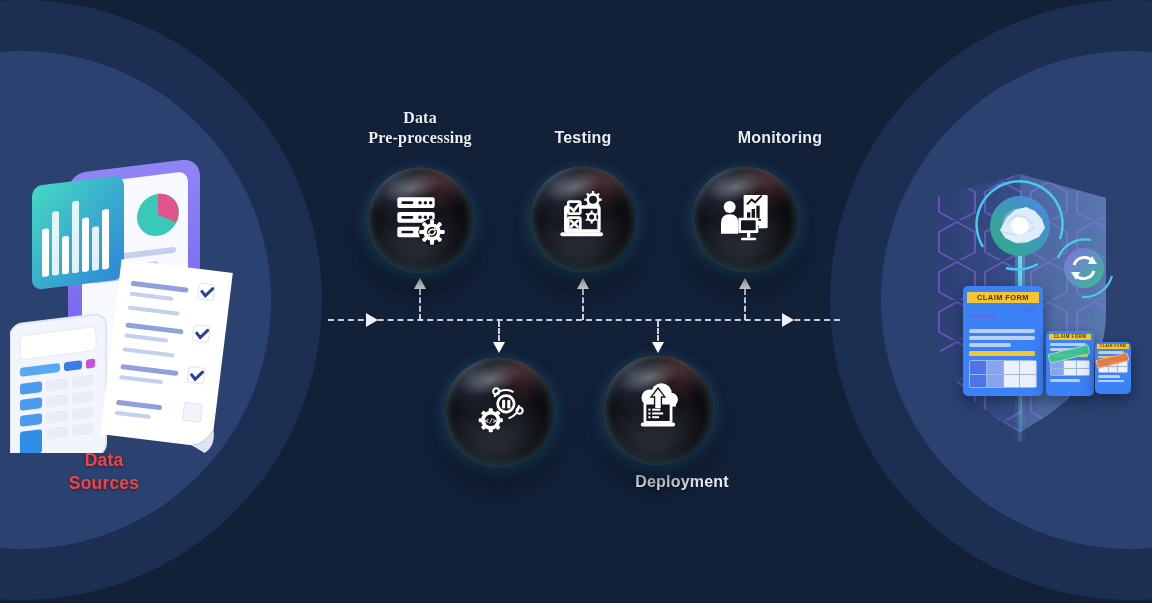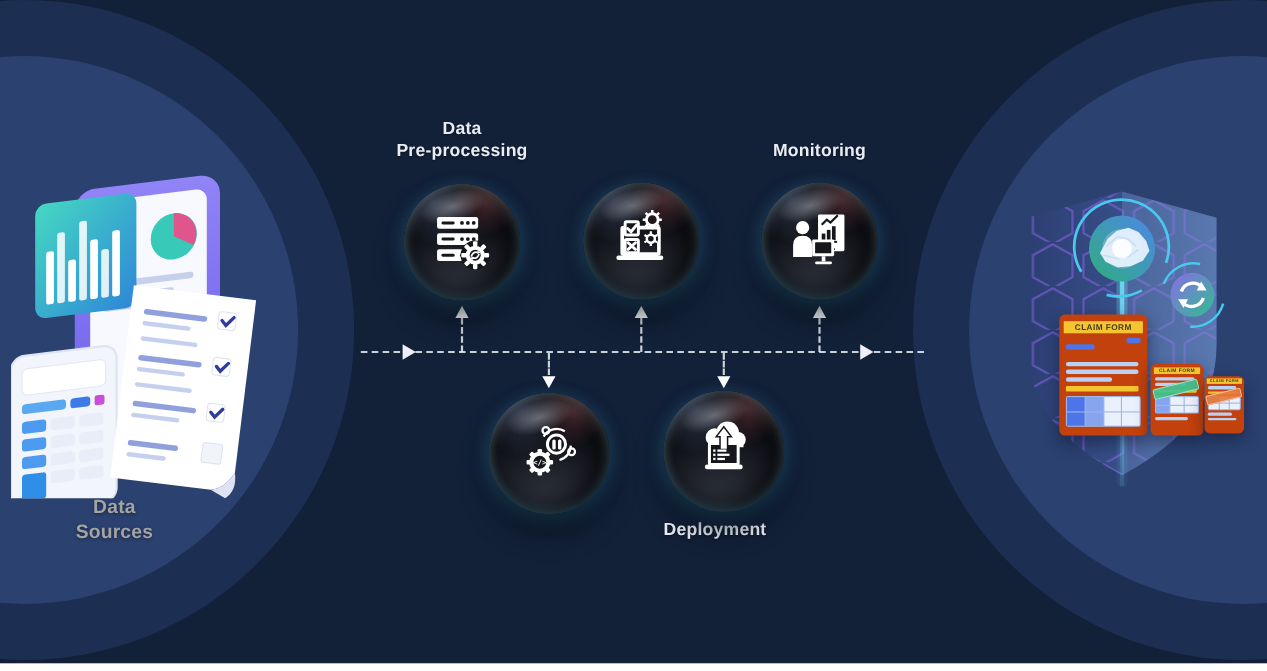--- a/index.html
+++ b/index.html
@@ -43,27 +43,27 @@
   }
   .sphere svg{position:relative;z-index:2;}
 
   .stage-label{
     position:absolute;color:#E9EEF5;font-size:16px;font-weight:700;
     text-align:center;letter-spacing:.2px;line-height:20px;
     display:flex;flex-direction:column;justify-content:flex-end;align-items:center;
     text-shadow:0 1px 2px rgba(0,0,0,.4);
   }
   .caption{
-    position:absolute;color:#a3a3a3;font-weight:700;text-align:center;
+    position:absolute;color:#ef4444;font-weight:700;text-align:center;
     font-size:17.5px;line-height:23px;letter-spacing:.2px;
     text-shadow:0 1px 3px rgba(0,0,0,.45);
   }
 
   
-  .cform{position:absolute;background:#c2410c;border-radius:5px;box-shadow:0 6px 14px rgba(8,16,40,.45);overflow:hidden;}
+  .cform{position:absolute;background:#3b82f6;border-radius:5px;box-shadow:0 6px 14px rgba(8,16,40,.45);overflow:hidden;}
   .form-head{background:#F5C431;color:#463C1E;font-weight:700;text-align:center;letter-spacing:.4px;}
   .pill{display:inline-block;background:#4D74E8;border-radius:2px;vertical-align:middle;}
   .fline{background:#BBD0F2;border-radius:2px;}
   .ydiv{background:#F5C431;border-radius:1px;}
   .ftable{display:grid;gap:1px;background:#9FB6E8;border:1px solid #9FB6E8;border-radius:2px;}
   .ftable>i{display:block;background:#EAF1FC;}
   .ftable>i.f1{background:#4D74E8;}
   .ftable>i.f2{background:#86A5EE;}
   .stamp{position:absolute;border-radius:2px;transform:rotate(-14deg);box-shadow:inset 0 0 0 1px rgba(255,255,255,.55);opacity:.92;}
   .stamp.green{background:#3EC492;}
@@ -177,26 +177,27 @@
   <div class="arrow-up" style="left:414px;top:278px;"></div>
   <div class="vline" style="left:582px;top:289px;height:31px;"></div>
   <div class="arrow-up" style="left:577px;top:278px;"></div>
   <div class="vline" style="left:744px;top:289px;height:31px;"></div>
   <div class="arrow-up" style="left:739px;top:278px;"></div>
   <div class="vline" style="left:498px;top:321px;height:20px;"></div>
   <div class="arrow-down" style="left:493px;top:342px;"></div>
   <div class="vline" style="left:657px;top:321px;height:20px;"></div>
   <div class="arrow-down" style="left:652px;top:342px;"></div>
 
-  <div class="stage-label" style="left:345px;top:102px;width:150px;height:46px;">
+  <div class="stage-label" style="left:345px;top:102px;width:150px;height:46px;font-family:Liberation Serif, serif;">
     <div>Data</div>
     <div>Pre-processing</div>
   </div>
-  <div class="stage-label" style="left:675px;top:102px;width:140px;height:46px;">Monitoring</div>
-  <div class="stage-label" style="left:580px;top:462px;width:140px;height:30px;">Deployment</div>
+  <div class="stage-label" style="left:513px;top:102px;width:140px;height:46px;">Testing</div>
+  <div class="stage-label" style="left:710px;top:102px;width:140px;height:46px;">Monitoring</div>
+  <div class="stage-label" style="left:612px;top:462px;width:140px;height:30px;">Deployment</div>
 
   <div class="sphere" style="left:367px;top:167px;width:106px;height:106px;">
     <svg width="64" height="64" viewBox="0 0 96 96">
       <g>
         <rect x="14" y="14" width="56" height="16" rx="3" fill="#fff"></rect>
         <rect x="20" y="20" width="18" height="4" rx="2" fill="#15171d"></rect>
         <circle cx="48" cy="22" r="2.6" fill="#15171d"></circle>
           <circle cx="56" cy="22" r="2.6" fill="#15171d"></circle>
           <circle cx="64" cy="22" r="2.6" fill="#15171d"></circle>
         <rect x="14" y="36" width="56" height="16" rx="3" fill="#fff"></rect>

